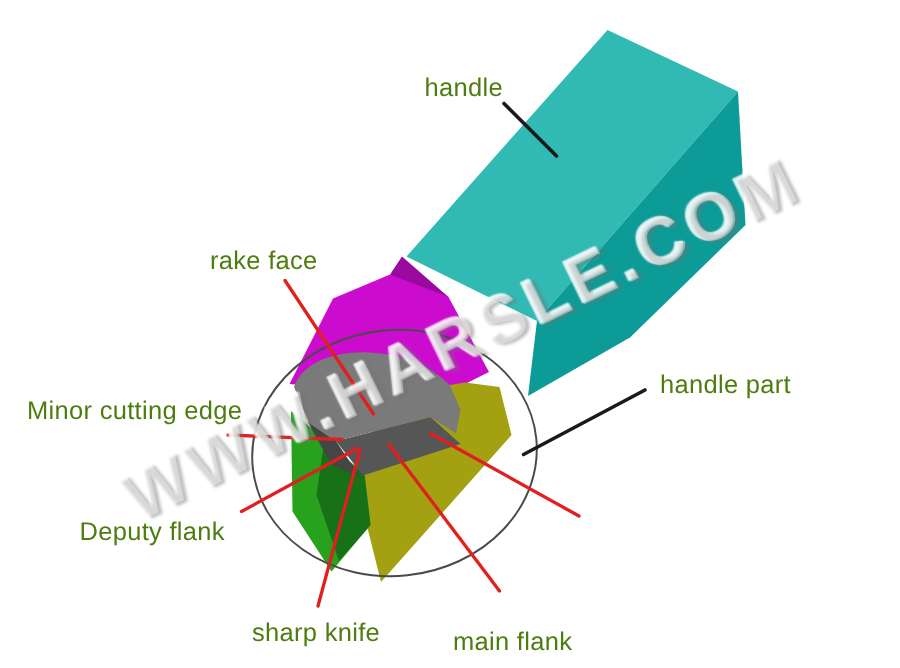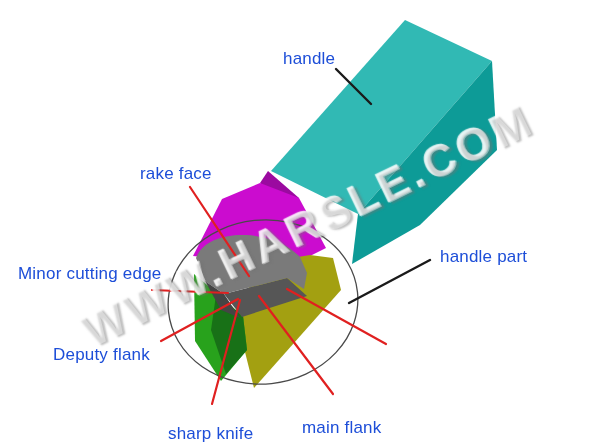--- a/index.html
+++ b/index.html
@@ -10,21 +10,21 @@
     position:relative;
     overflow:hidden;
   }
   #stage{
     position:absolute;left:0;top:0;width:600px;height:445px;
   }
   svg{position:absolute;left:0;top:0;}
   .label{
     position:absolute;
     font-size:17px;
-    color:#1d4ed8;
+    color:#4d7c0f;
     white-space:nowrap;
     letter-spacing:0.2px;
   }
   #watermark{
     position:absolute;
     left:28px;top:196px;
     width:560px;height:60px;
     line-height:60px;
     text-align:center;
     font-size:45px;
@@ -72,16 +72,16 @@
       <line x1="430" y1="260" x2="349" y2="303" stroke="#1a1a1a"></line>
     </g>
   </svg>
 
   <div id="watermark">WWW.HARSLE.COM</div>
 
   <div class="label" style="left:283px;top:49px;">handle</div>
   <div class="label" style="left:140px;top:164px;">rake face</div>
   <div class="label" style="left:18px;top:264px;">Minor cutting edge</div>
   <div class="label" style="left:53px;top:345px;">Deputy flank</div>
-  <div class="label" style="left:168px;top:412px;margin-top:12px;">sharp knife</div>
+  <div class="label" style="left:168px;top:412px;">sharp knife</div>
   <div class="label" style="left:302px;top:418px;">main flank</div>
   <div class="label" style="left:440px;top:247px;">handle part</div>
 </div>
 
 </body></html>

